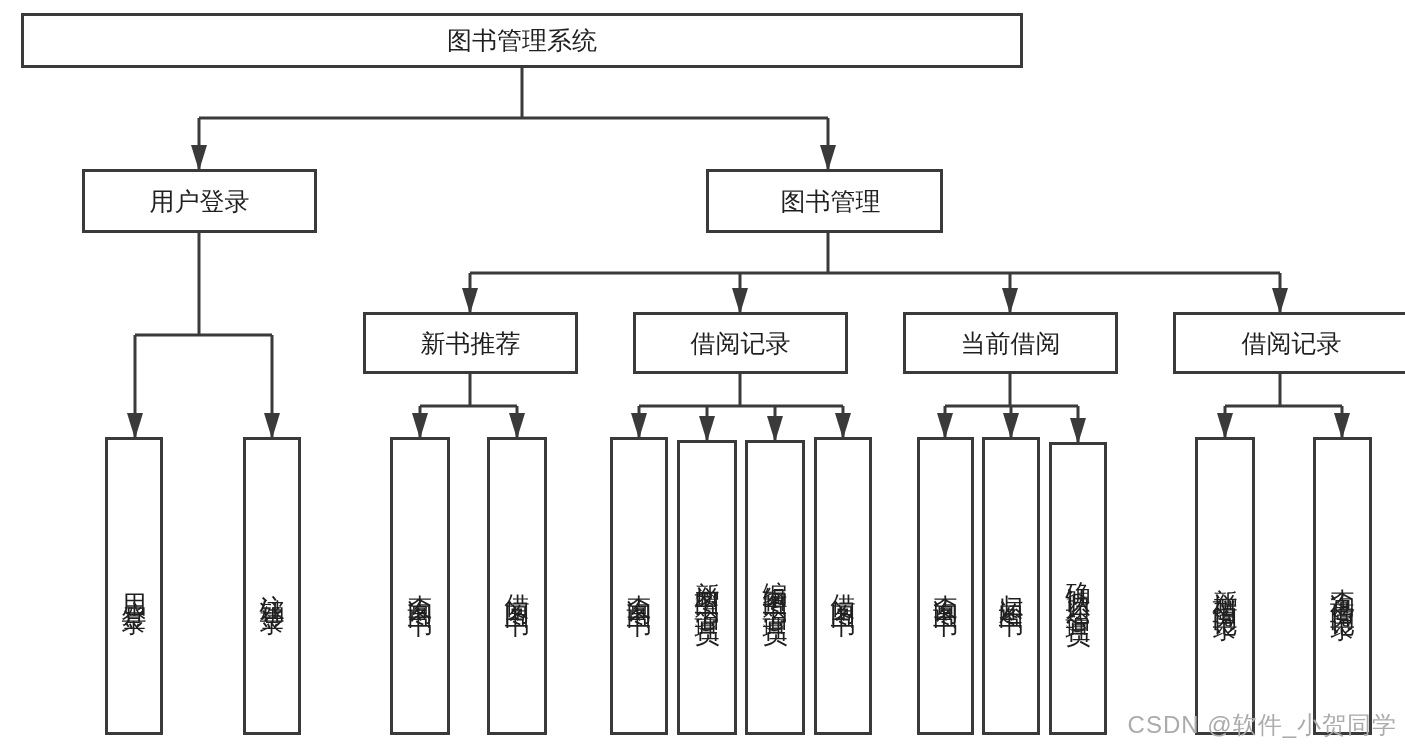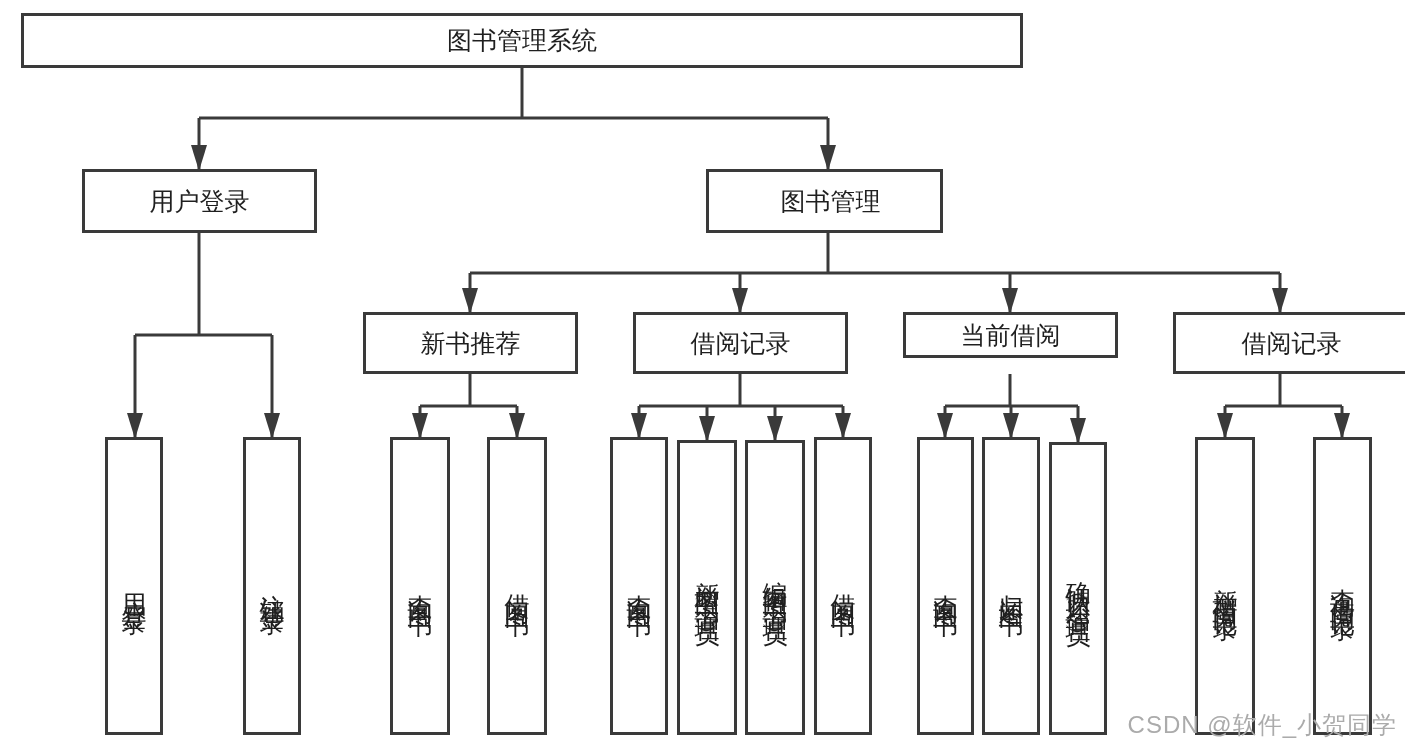--- a/index.html
+++ b/index.html
@@ -37,21 +37,21 @@
     writing-mode:vertical-rl;
     text-orientation:mixed;
     letter-spacing:6px;
   }
   
   #nd-root      {left:21px;  top:13px;  width:1002px; height:55px;}
   #nd-login     {left:82px;  top:169px; width:235px;  height:64px;}
   #nd-mgmt      {left:706px; top:169px; width:237px;  height:64px;padding-left:12px;}
   #nd-rec       {left:363px; top:312px; width:215px;  height:62px;}
   #nd-borrow    {left:633px; top:312px; width:215px;  height:62px;}
-  #nd-current   {left:903px; top:312px; width:215px;  height:46px;}
+  #nd-current   {left:903px; top:312px; width:215px;  height:62px;}
   #nd-record    {left:1173px;top:312px; width:237px;  height:62px;}
   
   #nd-a1{left:105px; top:437px; width:58px; height:298px;}
   #nd-a2{left:243px; top:437px; width:58px; height:298px;}
   #nd-b1{left:390px; top:437px; width:60px; height:298px;}
   #nd-b2{left:487px; top:437px; width:60px; height:298px;}
   #nd-c1{left:610px; top:437px; width:58px; height:298px;}
   #nd-c2{left:677px; top:440px; width:60px; height:295px;}
   #nd-c3{left:745px; top:440px; width:60px; height:295px;}
   #nd-c4{left:814px; top:437px; width:58px; height:298px;}

